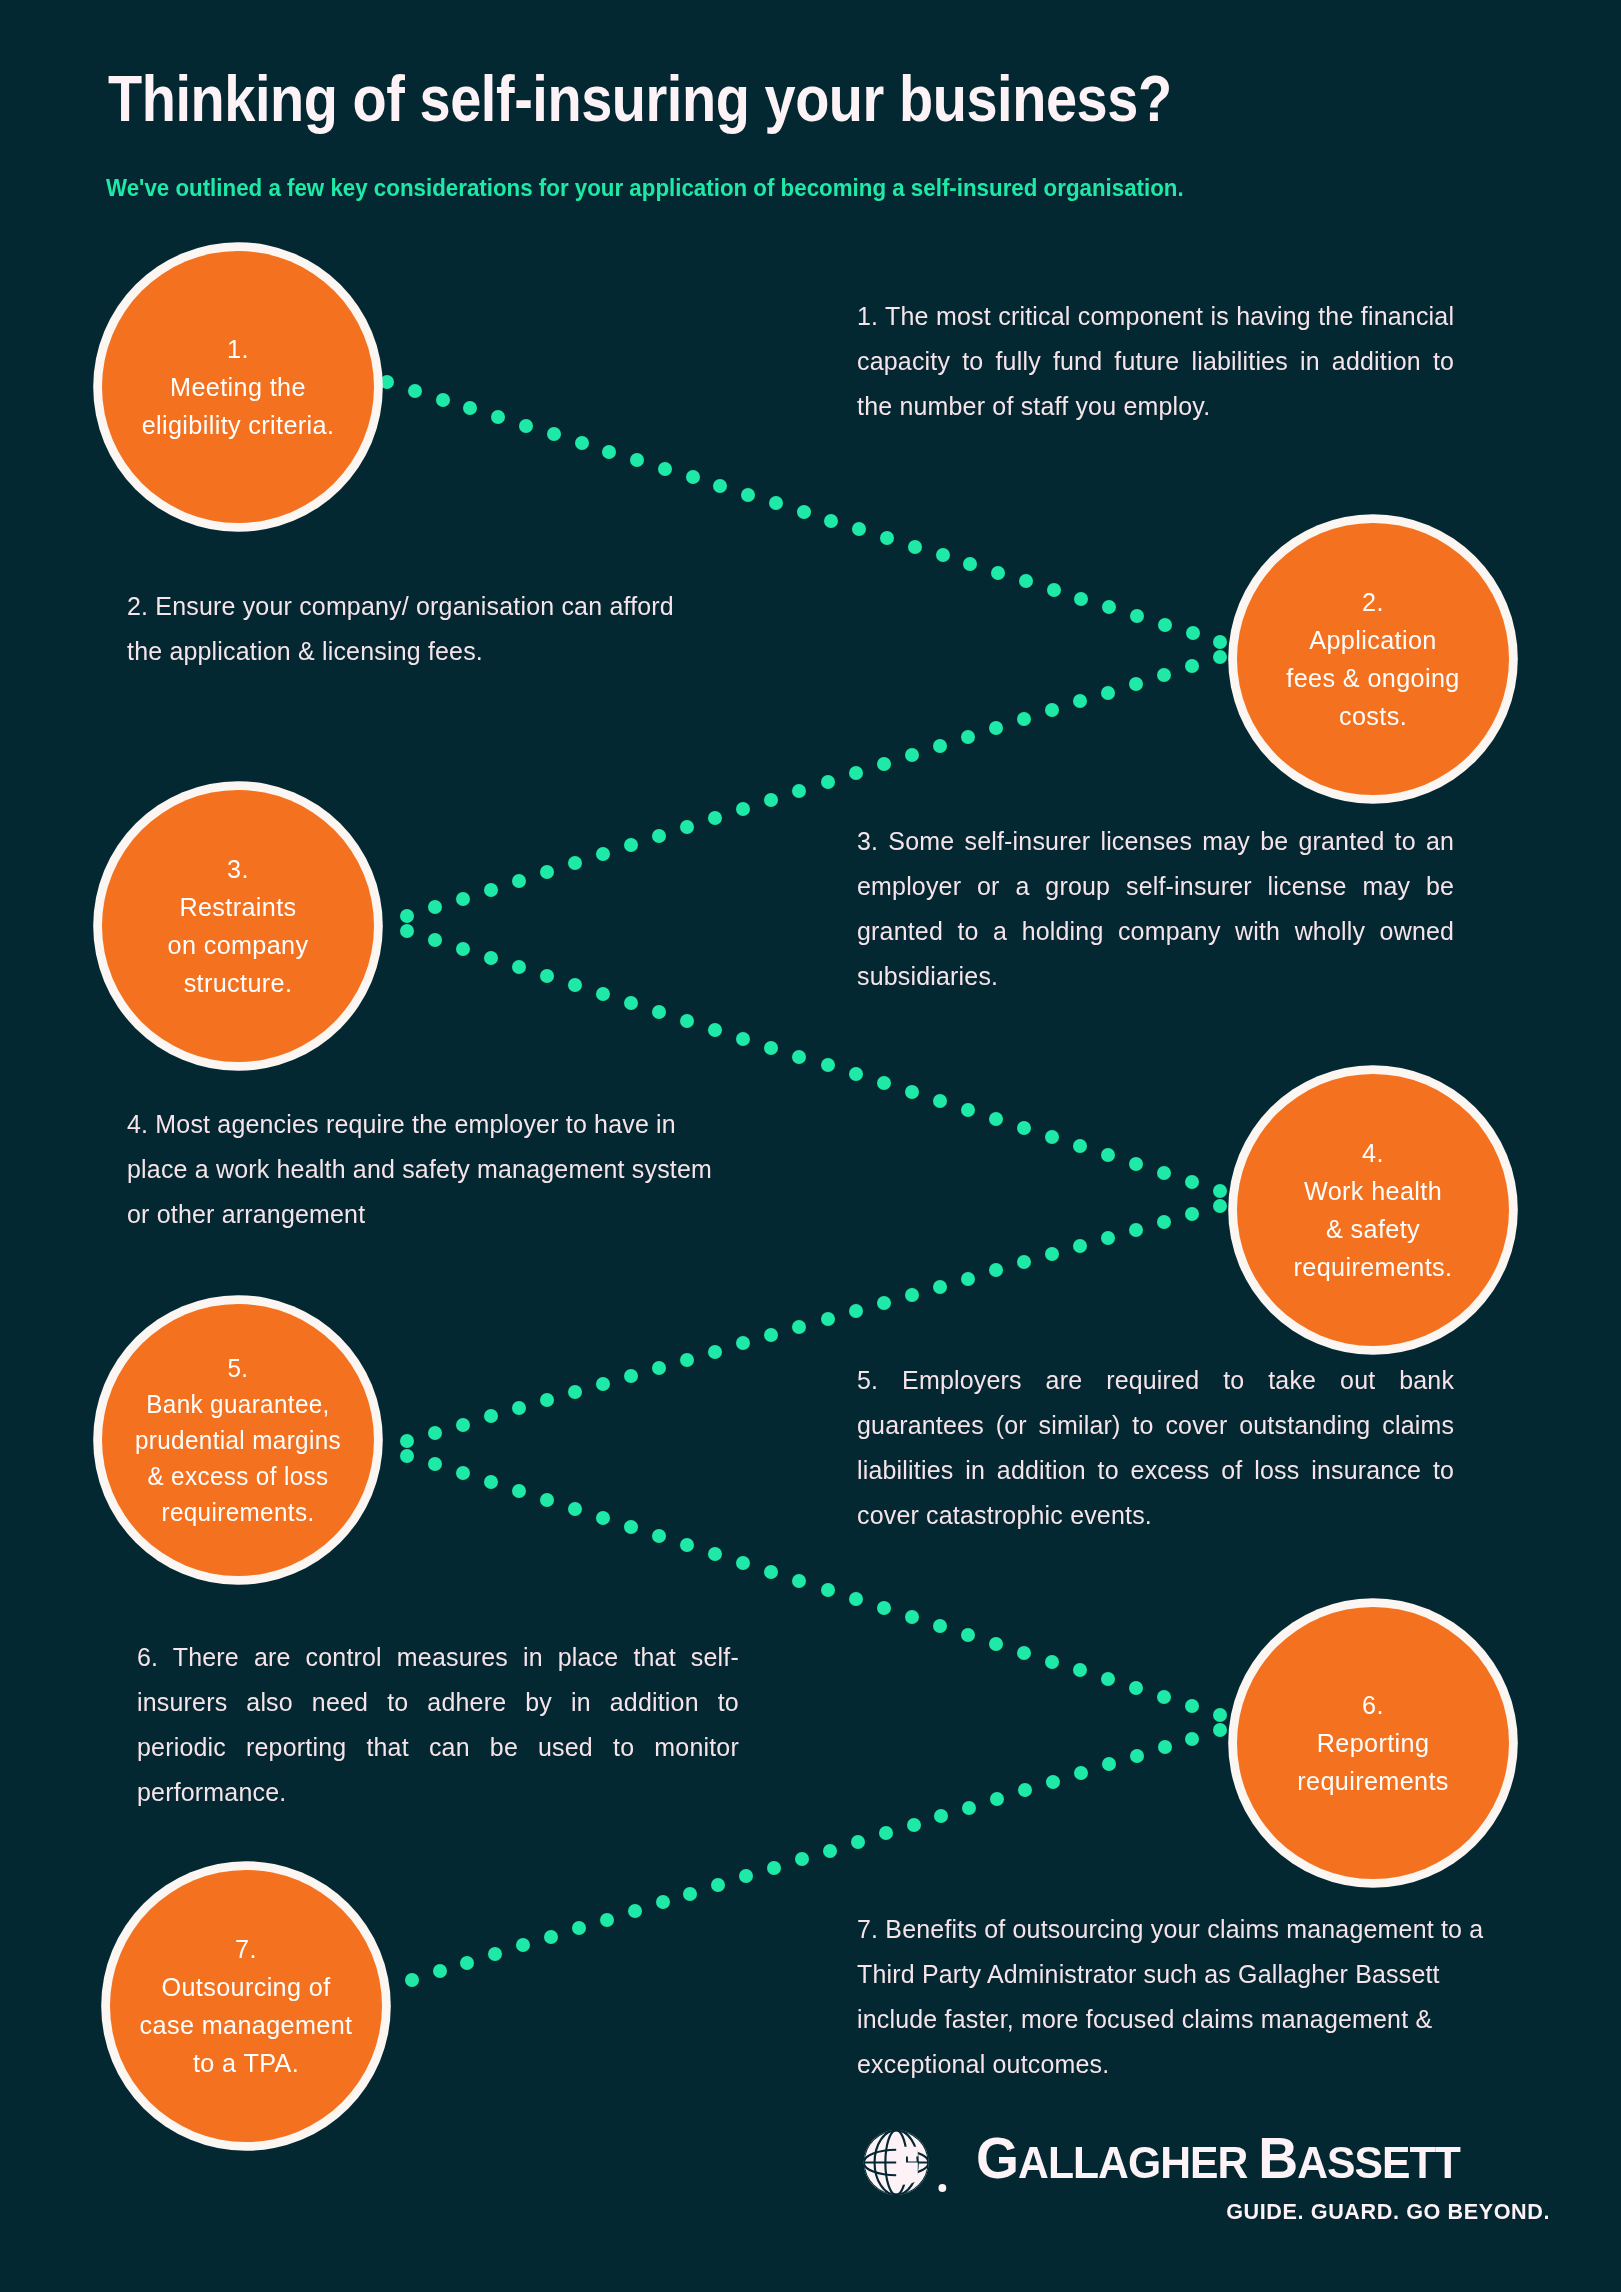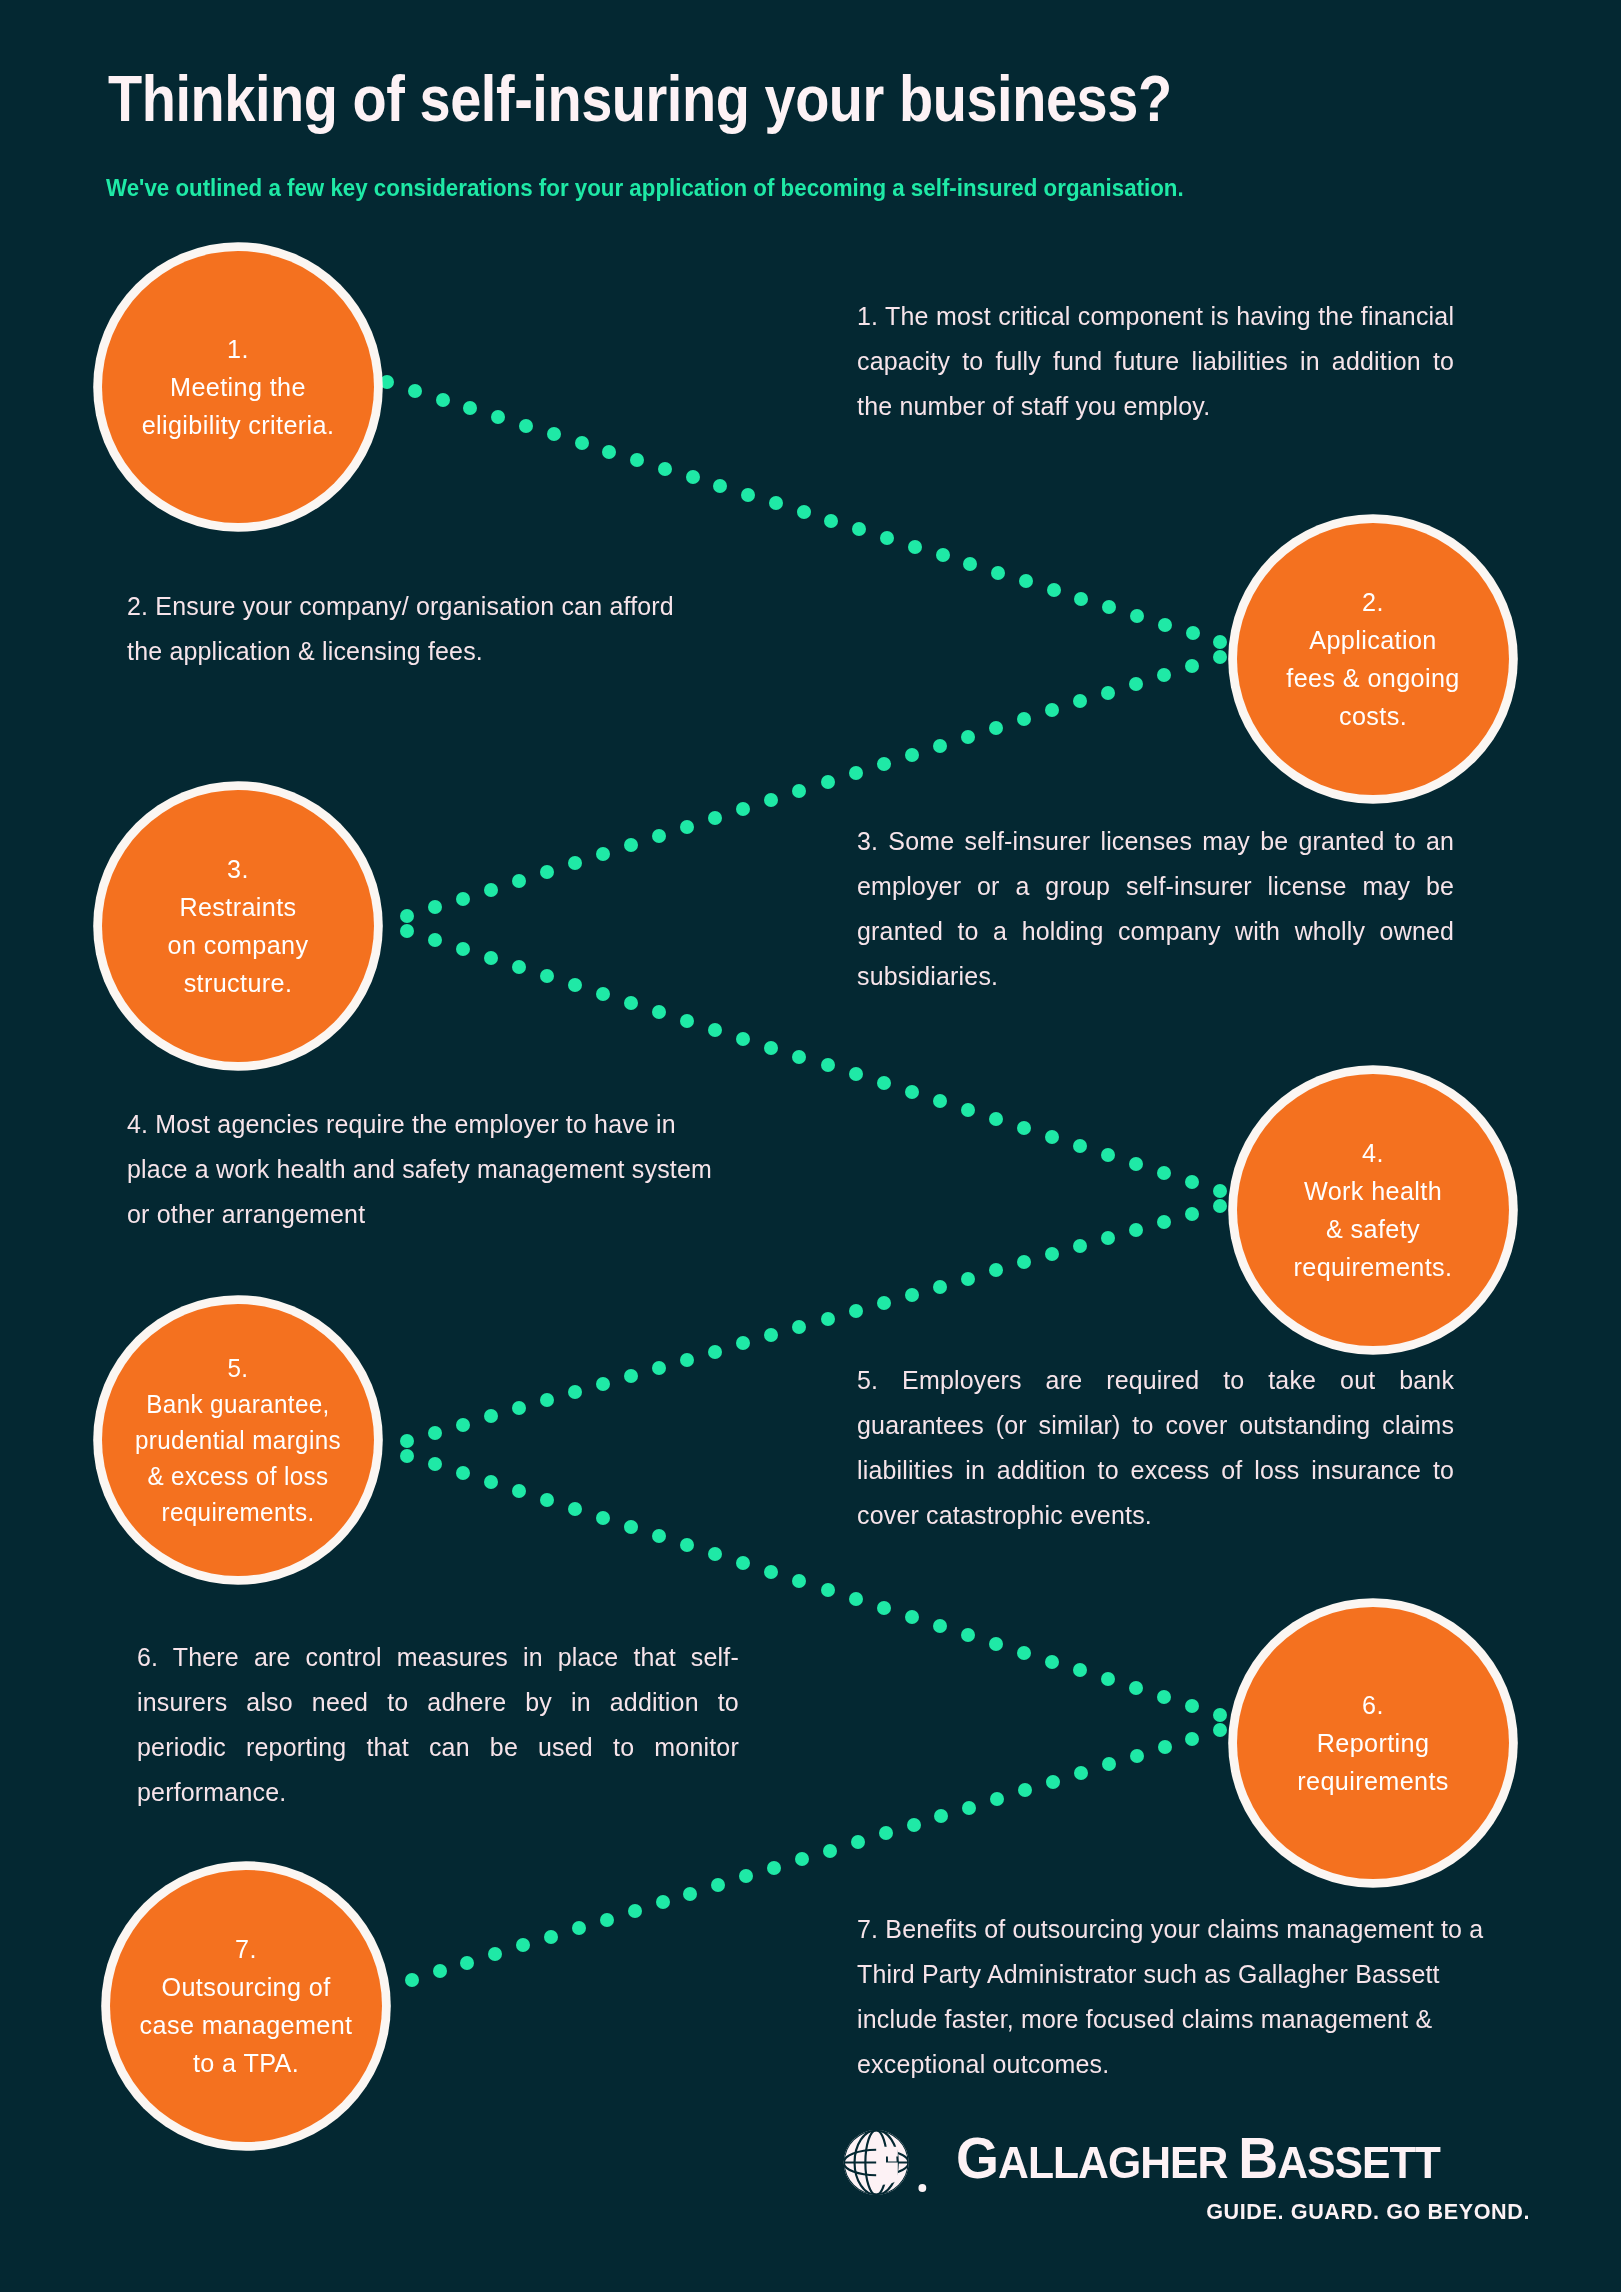--- a/index.html
+++ b/index.html
@@ -66,21 +66,21 @@
   .para.left{text-align:left;}
 
   
   .dots{position:absolute;left:0;top:0;width:1621px;height:2293px;pointer-events:none;}
   .dot{
     position:absolute;width:14.7px;height:14.7px;border-radius:50%;
     background:#1fe9a6;margin-left:-7.4px;margin-top:-7.4px;
   }
 
   
-  #logo{position:absolute;left:809px;top:2125px;width:725px;height:127px;}
+  #logo{position:absolute;left:829px;top:2125px;width:725px;height:127px;}
   #logo .gb-name{
     position:absolute;left:147px;top:0px;
     font-size:57px;font-weight:bold;color:#fdf2f5;
     letter-spacing:-1px;white-space:nowrap;
     transform:scaleX(0.97);transform-origin:left top;
   }
   #logo .gb-name .sm{font-size:44px;}
   #logo .gb-tag{
     position:absolute;right:3.9px;top:74px;
     font-size:21.6px;font-weight:bold;color:#fdf2f5;

